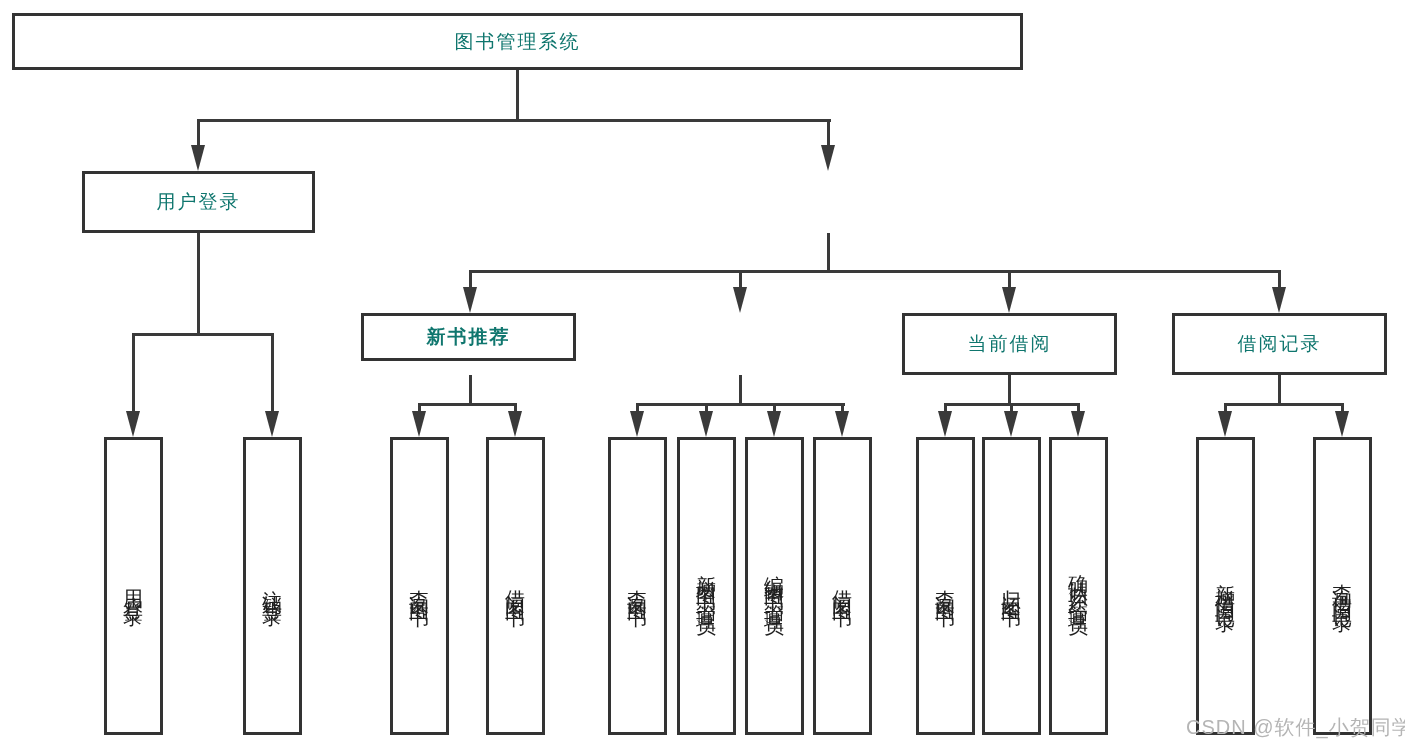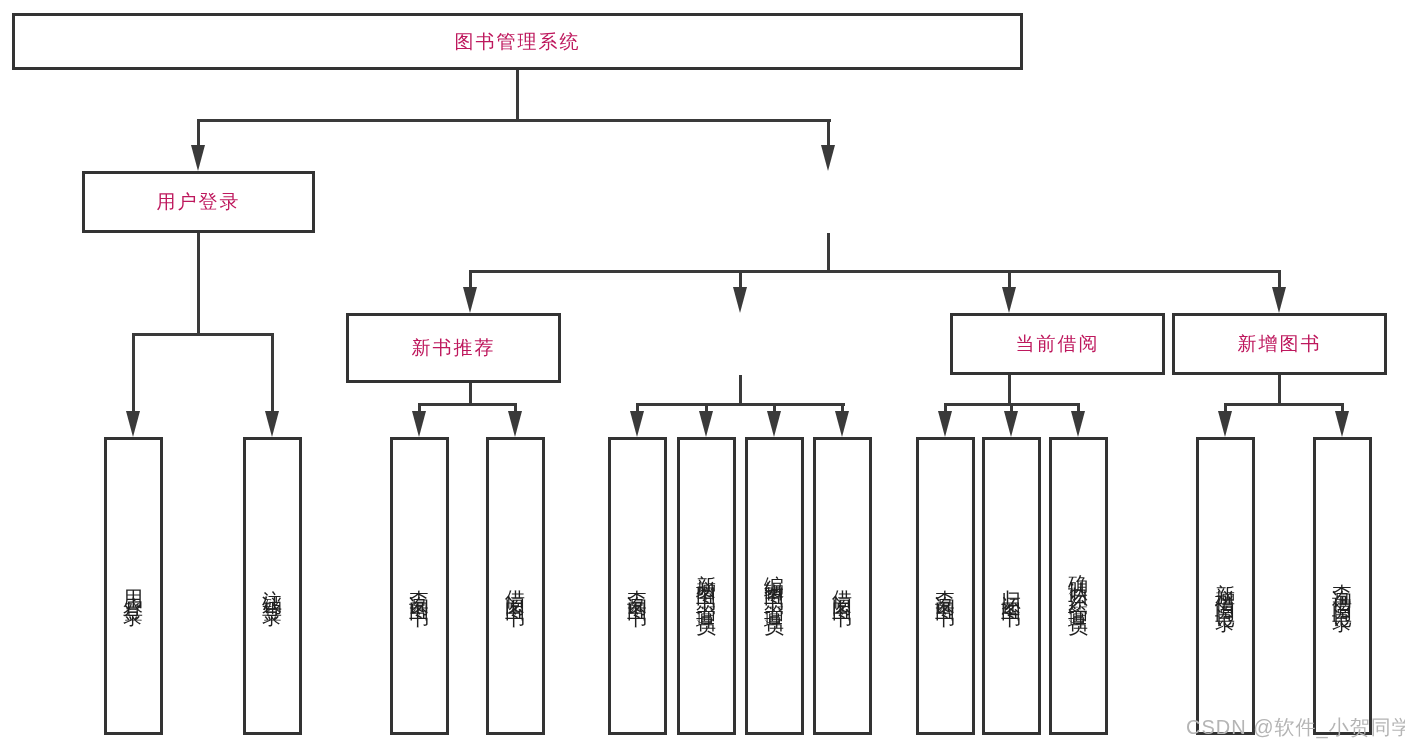--- a/index.html
+++ b/index.html
@@ -13,21 +13,21 @@
   }
   
   .node {
     position: absolute;
     box-sizing: border-box;
     border: 3px solid #333333;
     background: #ffffff;
     display: flex;
     align-items: center;
     justify-content: center;
-    color: #be185d;
+    color: #0f766e;
     font-size: 19px;
     letter-spacing: 2px;
     z-index: 2;
   }
   .leaf {
     position: absolute;
     box-sizing: border-box;
     border: 3px solid #333333;
     background: #ffffff;
     width: 59px;
@@ -140,28 +140,28 @@
   <div class="arrow" style="left:1335px; top:411px;"></div>
 
   <div class="node" style="left:12px; top:13px; width:1011px; height:57px;">
     <span>图书管理系统</span>
   </div>
 
   <div class="node" style="left:82px; top:171px; width:233px; height:62px;">
     <span>用户登录</span>
   </div>
 
-  <div class="node" style="left:346px; top:313px; width:215px; height:70px;">
+  <div class="node" style="left:361px; top:313px; width:215px; height:48px;font-weight:bold;">
     <span>新书推荐</span>
   </div>
-  <div class="node" style="left:902px; top:313px; width:215px; height:62px;margin-left:48px;">
+  <div class="node" style="left:902px; top:313px; width:215px; height:62px;">
     <span>当前借阅</span>
   </div>
   <div class="node" style="left:1172px; top:313px; width:215px; height:62px;">
-    <span>新增图书</span>
+    <span>借阅记录</span>
   </div>
 
   <div class="leaf" style="left:104px;">
     <span class="leaf-text">用户登录</span>
   </div>
   <div class="leaf" style="left:243px;">
     <span class="leaf-text">注销登录</span>
   </div>
 
   <div class="leaf" style="left:390px;">

